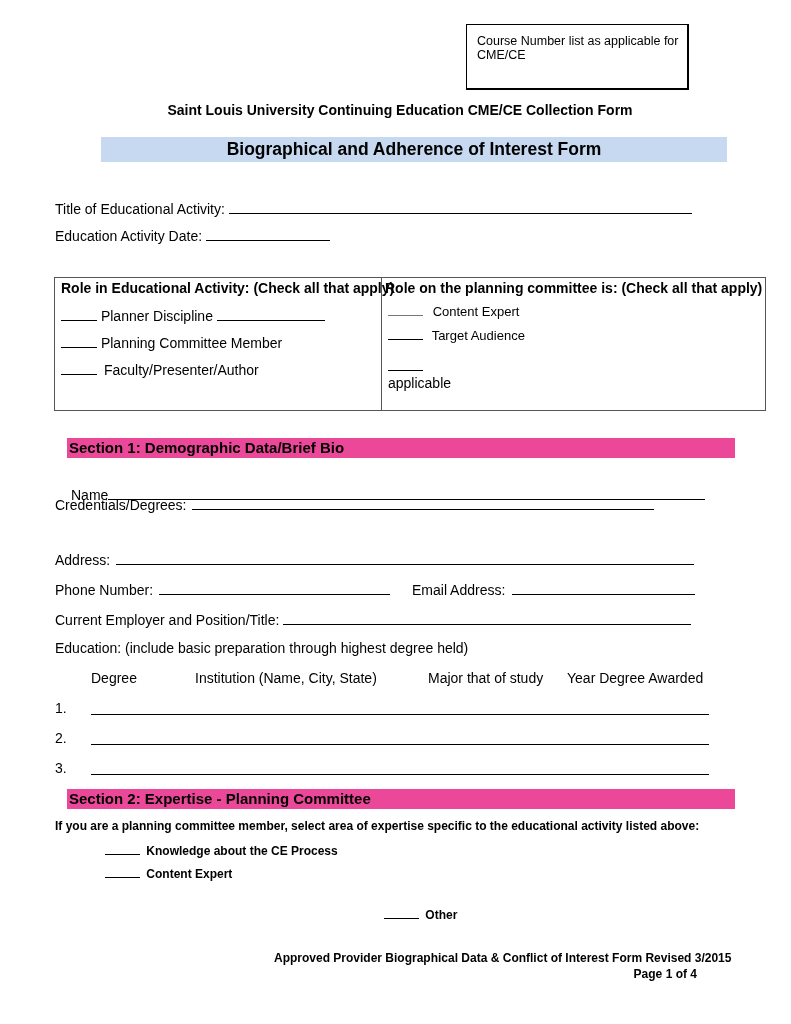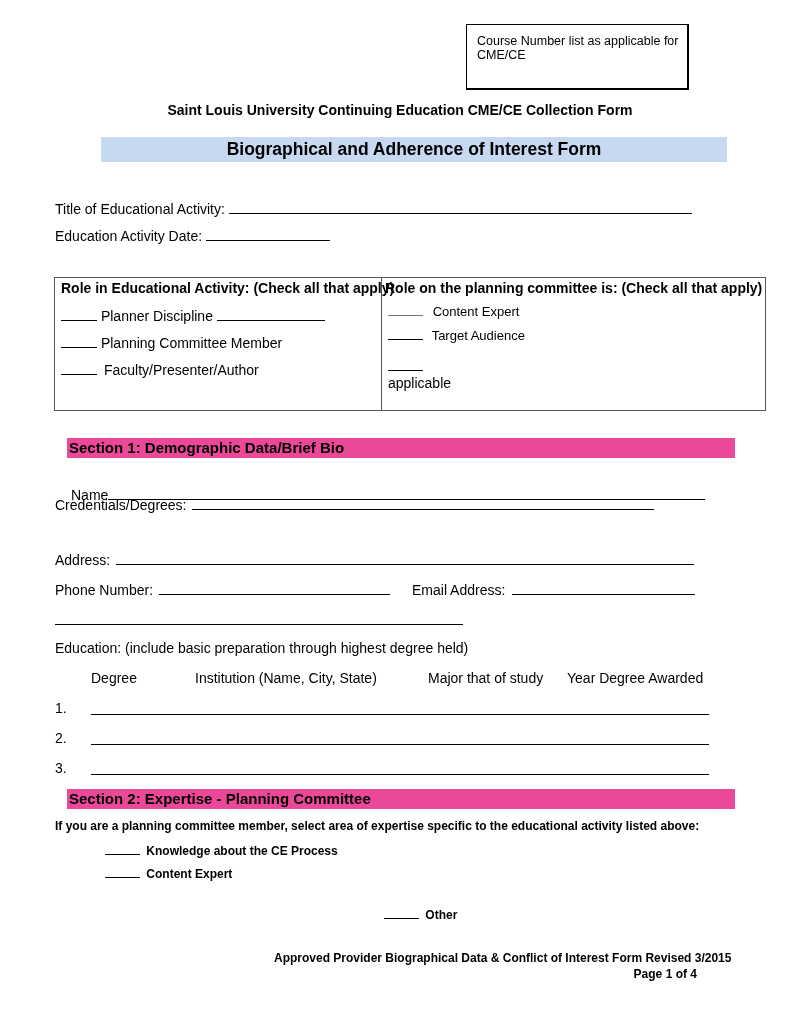--- a/index.html
+++ b/index.html
@@ -92,20 +92,21 @@
 </div>
 <div class="abs fs14" style="left:55px; top:580px;">
   <span>Phone Number:</span>
   <span class="line" style="width:231px; margin-left:2px;"></span>
 </div>
 <div class="abs fs14" style="left:412px; top:580px;">
   <span>Email Address:</span>
   <span class="line" style="width:183px; margin-left:3px;"></span>
 </div>
 <div class="abs fs14" style="left:55px; top:610px;">
+  <span>Current Employer and Position/Title:</span>
   <span class="line" style="width:408px;"></span>
 </div>
 <div class="abs fs14" style="left:55px; top:640px;">Education: (include basic preparation through highest degree held)</div>
 
 <div class="abs fs14" style="left:91px; top:670px;">Degree</div>
 <div class="abs fs14" style="left:195px; top:670px;">Institution (Name, City, State)</div>
 <div class="abs fs14" style="left:428px; top:670px;">Major that of study</div>
 <div class="abs fs14" style="left:567px; top:670px;">Year Degree Awarded</div>
 
 <div class="abs fs14" style="left:55px; top:700px;">1.</div>

